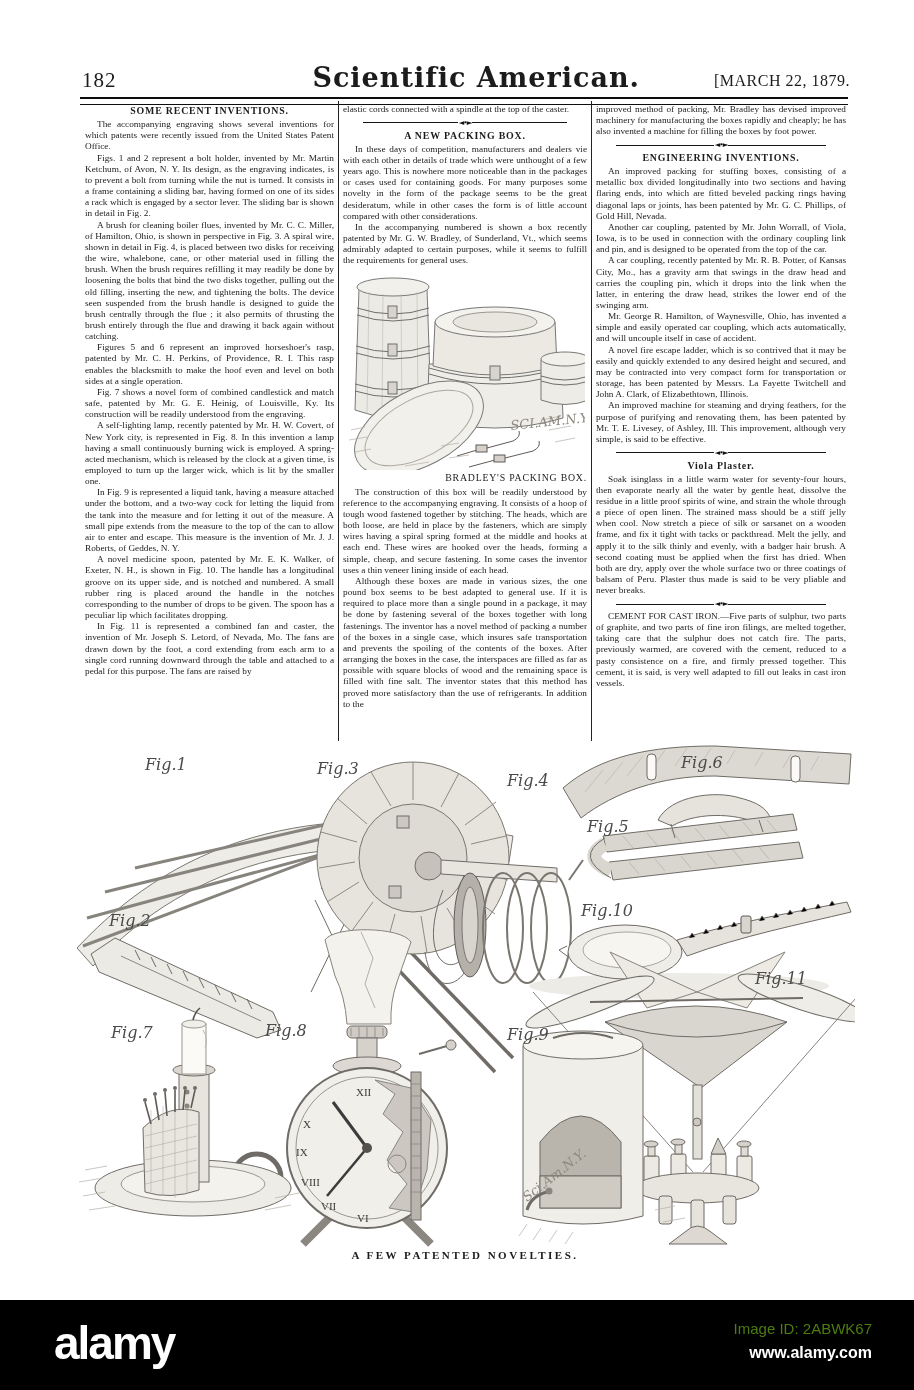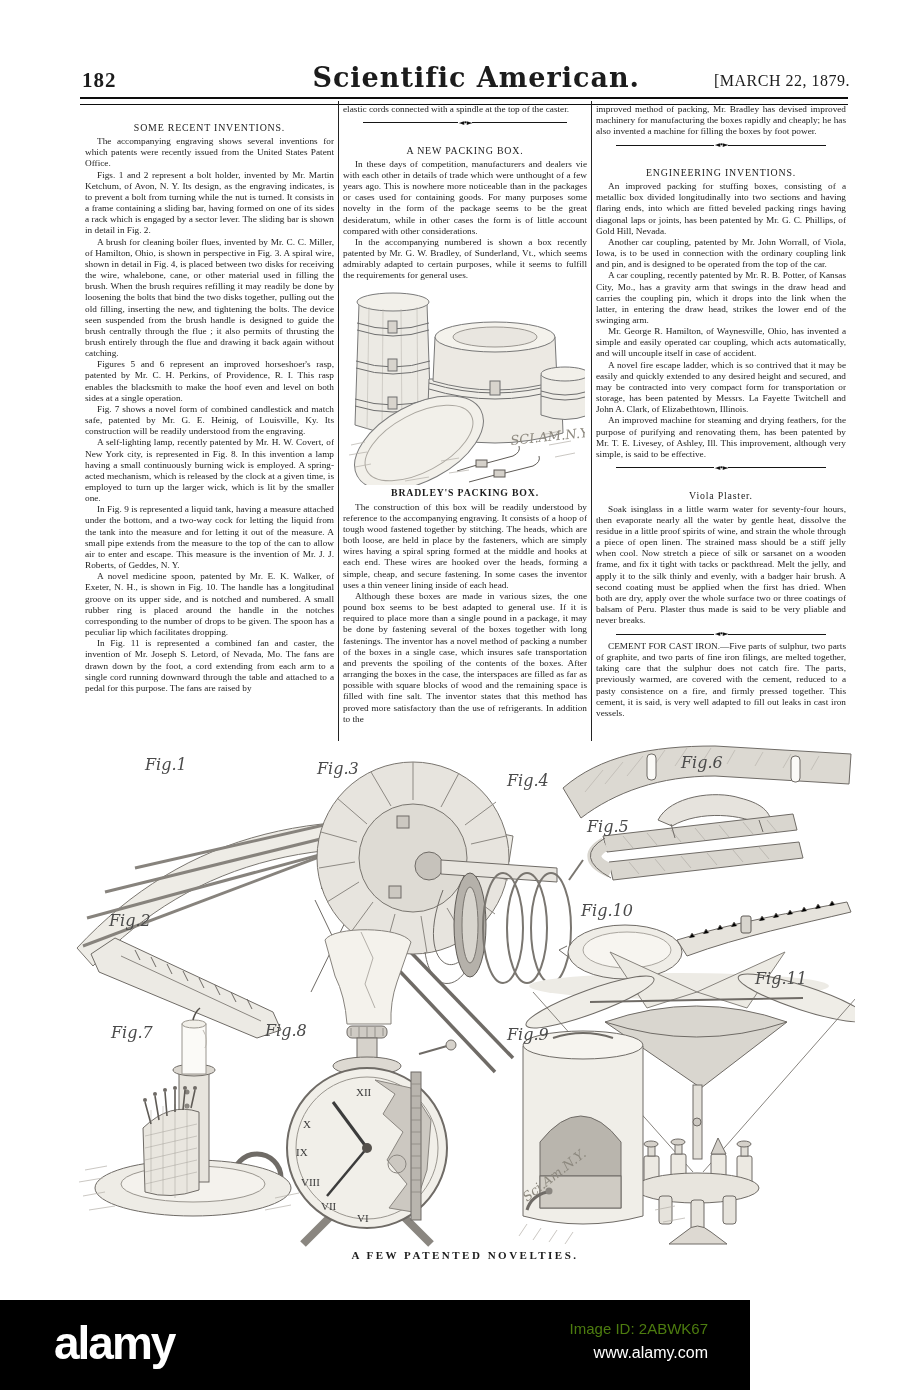--- a/index.html
+++ b/index.html
@@ -1,54 +1,54 @@
 <!DOCTYPE html>
 <html><head>
 <meta charset="utf-8">
 <style>
   html,body{margin:0;padding:0;background:#e9e9e9;}
   .page{position:relative;width:914px;height:1390px;background:#ffffff;overflow:hidden;
         font-family:"Liberation Serif","DejaVu Serif",serif;color:#1c1c1c;}
   
-  .pagenum{position:absolute;left:82px;top:68px;font-size:21px;font-weight:bold;letter-spacing:1px;}
+  .pagenum{position:absolute;left:82px;top:68px;font-size:21px;font-weight:normal;letter-spacing:1px;}
   .masthead{position:absolute;left:80px;width:560px;top:62px;text-align:right;
             font-size:27px;font-weight:bold;font-family:"DejaVu Serif",serif;letter-spacing:1px;}
   .issuedate{position:absolute;right:64px;top:72px;font-size:16px;letter-spacing:0.5px;margin-left:36px;}
   .hrule{position:absolute;left:80px;width:768px;top:97px;height:5px;
          border-top:2.5px solid #0d0d0d;border-bottom:1px solid #0d0d0d;}
   
   .col{position:absolute;top:104px;height:637px;overflow:hidden;font-size:9.25px;line-height:11.15px;}
   .c1{left:85px;width:249px;}
   .c2{left:343px;width:244px;}
   .c3{left:596px;width:250px;}
   .vrule{position:absolute;top:101px;height:640px;width:1px;background:#232323;}
   .vr1{left:338px;} .vr2{left:591px;}
   .p{margin:0;text-indent:12px;text-align:justify;}
   .p.cont{text-indent:0;}
-  .sh{text-align:center;font-weight:normal;font-size:9.9px;letter-spacing:0.8px;margin:18px 0 3px;}
+  .sh{text-align:center;font-weight:bold;font-size:9.9px;letter-spacing:0.8px;margin:1px 0 3px;}
   .orn{display:flex;align-items:center;justify-content:center;margin:4px 20px 3px;}
   .orn-line{flex:1;border-top:1.2px solid #151515;}
   .orn-mid{font-size:7.5px;line-height:1;padding:0 1px;color:#111;letter-spacing:-1px;font-family:"DejaVu Sans",sans-serif;}
   .engraving{margin:3px auto 2px;display:block;}
-  .engcap{text-align:center;font-weight:bold;font-size:9.8px;letter-spacing:0.8px;margin:1px 0 4px;}
+  .engcap{text-align:right;font-weight:normal;font-size:9.8px;letter-spacing:0.8px;margin:1px 0 4px;}
   
   .novelties{position:absolute;left:75px;top:740px;width:780px;height:510px;}
   .bigcap{position:absolute;left:75px;width:780px;top:1249px;text-align:center;
           font-weight:bold;font-size:11px;letter-spacing:2.5px;}
   .figlabel{font-family:"DejaVu Serif",serif;font-style:italic;font-size:16px;fill:#4a4a4a;}
   .numeral{font-family:"Liberation Serif",serif;font-size:11px;fill:#3c3c3c;}
   .sig{font-family:"DejaVu Serif",serif;font-style:italic;font-size:13px;fill:#8d897f;}
   .sketch{stroke:#6f6b66;stroke-width:1;fill:none;}
   
-  .wm-bar{position:absolute;left:0;top:1300px;width:750px;height:90px;background:#000;
+  .wm-bar{position:absolute;left:0;top:1300px;width:914px;height:90px;background:#000;
           font-family:"Liberation Sans","DejaVu Sans",sans-serif;}
   .wm-logo{position:absolute;left:54px;top:16px;color:#fff;font-size:46px;font-weight:bold;letter-spacing:-2px;}
   .wm-right{position:absolute;right:42px;top:20px;text-align:right;}
   .wm-id{color:#4d7c0f;font-size:15px;margin-bottom:7px;}
-  .wm-url{color:#fff;font-size:16px;font-weight:normal;}
+  .wm-url{color:#fff;font-size:16px;font-weight:bold;}
 </style>
 </head>
 <body>
 
 <div class="page">
 
   <div class="pagenum">182</div>
   <div class="masthead">Scientific American.</div>
   <div class="issuedate">[MARCH 22, 1879.</div>
   <div class="hrule"></div>

